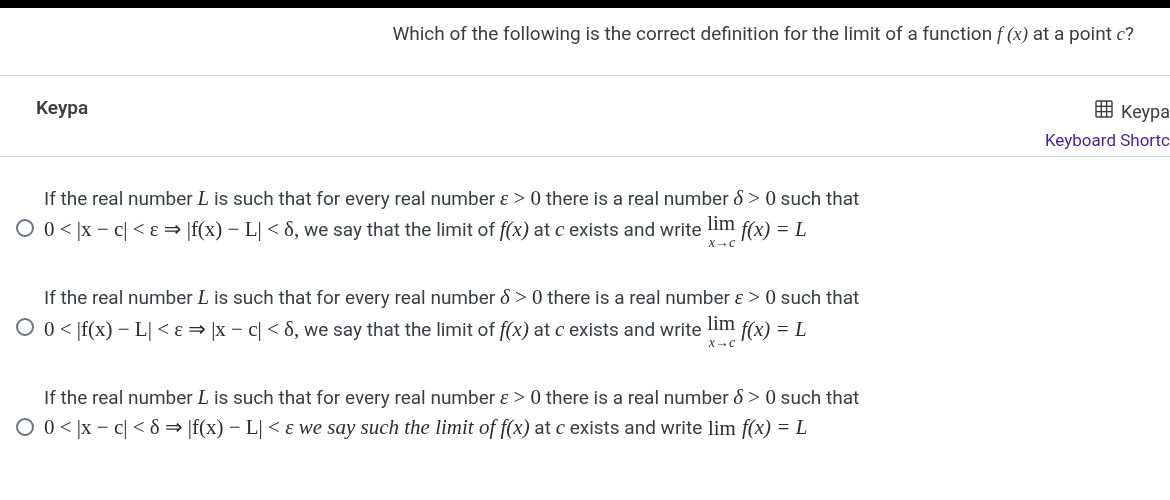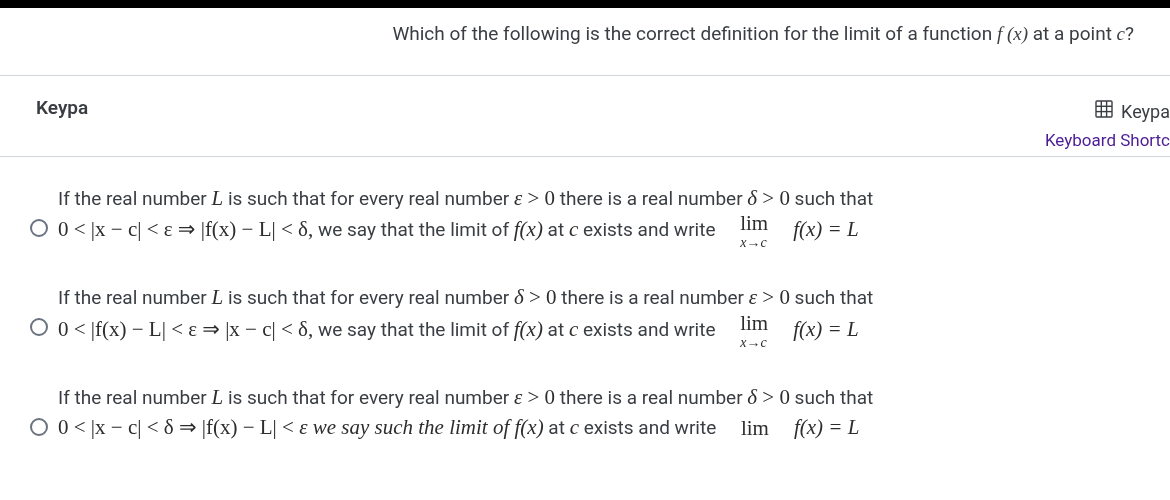--- a/index.html
+++ b/index.html
@@ -61,21 +61,21 @@
     .keypad-icon {
       display: inline-block;
     }
     .keyboard-shortcut {
       font-size: 17px;
       color: #4c1d95;
       margin-top: 4px;
       cursor: pointer;
     }
     .options-container {
-      padding: 26px 0 0 30px;
+      padding: 26px 0 0 16px;
     }
     .option-row {
       display: flex;
       align-items: flex-start;
       margin-bottom: 32px;
     }
     .radio-btn {
       width: 18px;
       height: 18px;
       border: 2px solid #6b7280;
@@ -98,23 +98,23 @@
       color: #3a3e43;
     }
     .math {
       font-family: "Times New Roman", serif;
       font-size: 21px;
     }
     .mi { font-style: italic; }
     .limit-block {
       display: inline-block;
       vertical-align: middle;
-      text-align: left;
+      text-align: right;
       line-height: 1;
-      margin: 0 20px;
+      margin: 0 1px;
     }
     .limit-top {
       display: block;
       font-size: 21px;
     }
     .limit-bottom {
       display: block;
       font-size: 14px;
       margin-top: 2px;
       font-family: Liberation Serif, serif;

